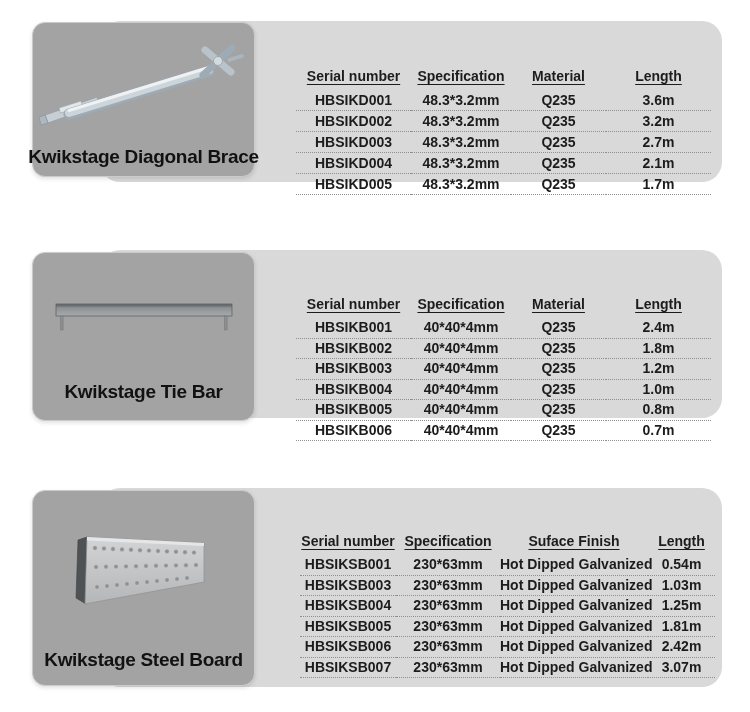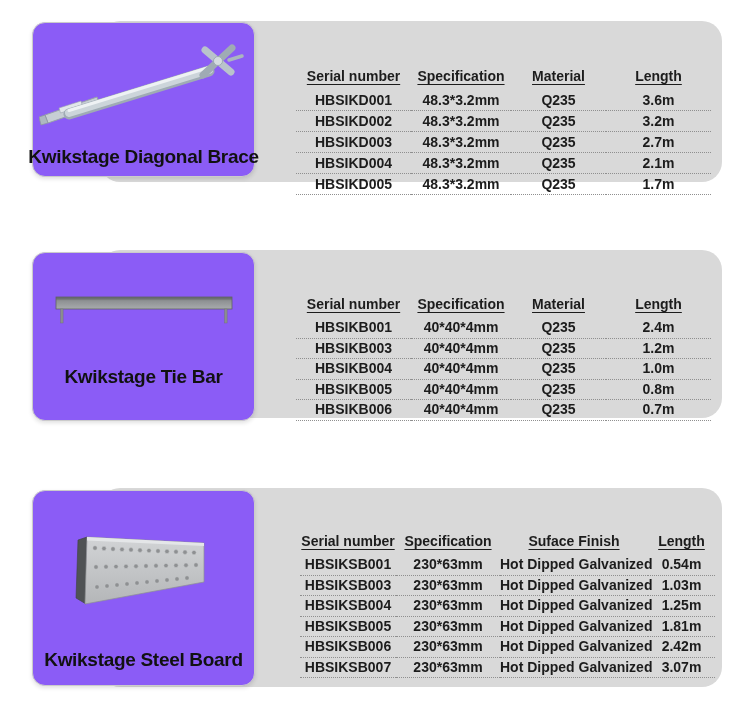--- a/index.html
+++ b/index.html
@@ -15,42 +15,42 @@
   #sec1{top:21px;height:161px;}
   #sec2{top:250px;height:168px;}
   #sec3{top:488px;height:199px;}
 
   .panel{
     position:absolute;left:100px;width:622px;top:0;bottom:0;
     background:#d9d9d9;border-radius:20px;
   }
   .card{
     position:absolute;left:32px;width:223px;
-    background:#8b5cf6;
+    background:#a3a3a3;
     border:1px solid #cbcbcb;
     border-radius:13px;
     box-shadow:0 2px 4px rgba(0,0,0,0.12);
     display:flex;flex-direction:column;align-items:center;
     box-sizing:border-box;
   }
   #sec1 .card{top:1px;height:155px;}
   #sec2 .card{top:2px;height:169px;}
   #sec3 .card{top:2px;height:196px;}
 
   .product-image{
     flex:1 1 auto;width:100%;
     display:flex;align-items:center;justify-content:center;
     overflow:hidden;
   }
   .card-title{
     font-size:19px;font-weight:600;letter-spacing:-0.3px;
     color:#111111;white-space:nowrap;line-height:22px;
   }
   #sec1 .card-title{margin-bottom:8px;}
-  #sec2 .card-title{margin-bottom:32px;}
+  #sec2 .card-title{margin-bottom:17px;}
   #sec3 .card-title{margin-bottom:14px;}
 
   .table-area{position:absolute;margin-top:30px;}
   #sec1 .table-area{left:296px;top:16px;width:415px;}
   #sec2 .table-area{left:296px;top:15px;width:415px;}
   #sec3 .table-area{left:300px;top:14px;width:415px;}
 
   table{border-collapse:collapse;width:100%;table-layout:fixed;}
   th,td{
     text-align:center;padding:0;
@@ -182,20 +182,26 @@
           <th><span>Material</span></th>
           <th><span>Length</span></th>
         </tr>
       </thead>
       <tbody>
         <tr>
           <td>HBSIKB001</td>
           <td>40*40*4mm</td>
           <td>Q235</td>
           <td>2.4m</td>
+        </tr>
+        <tr>
+          <td>HBSIKB002</td>
+          <td>40*40*4mm</td>
+          <td>Q235</td>
+          <td>1.8m</td>
         </tr>
         <tr>
           <td>HBSIKB003</td>
           <td>40*40*4mm</td>
           <td>Q235</td>
           <td>1.2m</td>
         </tr>
         <tr>
           <td>HBSIKB004</td>
           <td>40*40*4mm</td>

